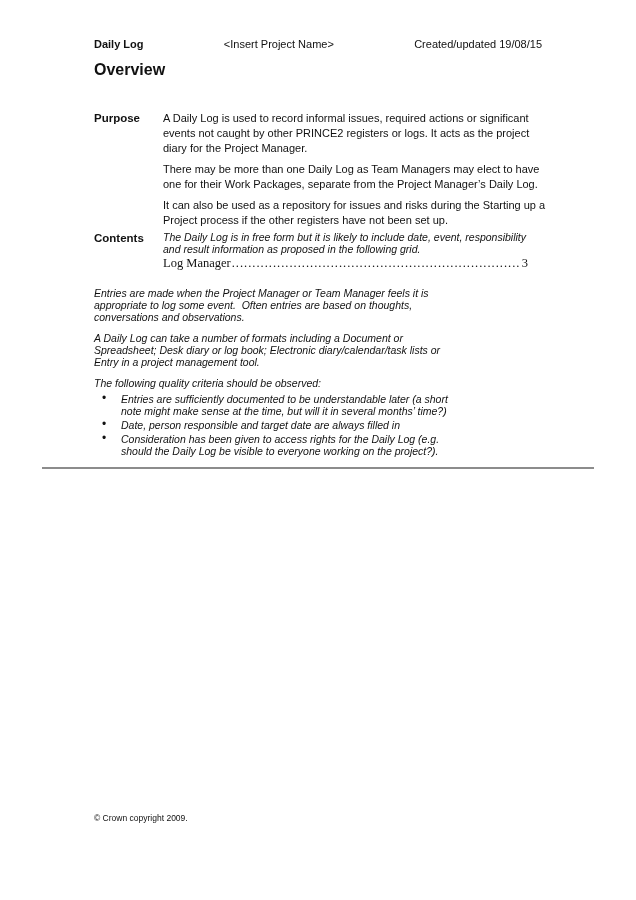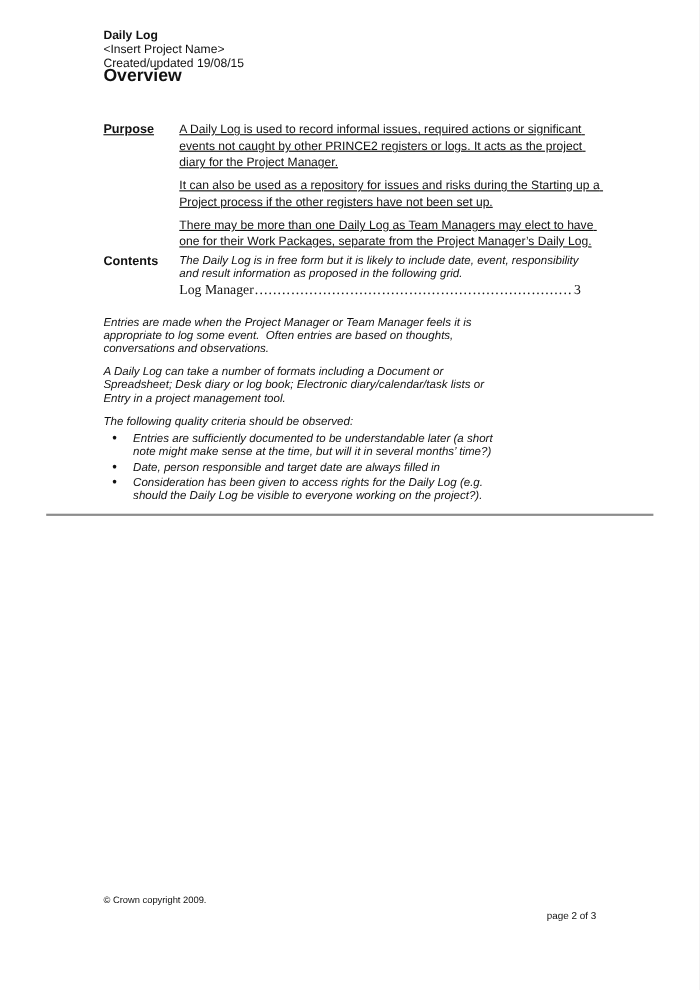--- a/index.html
+++ b/index.html
@@ -7,40 +7,40 @@
     position:relative;
     width:636px; height:900px;
     margin:0 auto;
     background:#ffffff;
     font-family:"Liberation Sans", sans-serif;
     color:#111111;
     overflow:hidden;
   }
   
   .header {
-    position:absolute; top:26px; left:94px; width:448px;
+    position:absolute; top:38px; left:94px; width:448px;
     display:flex; justify-content:space-between; align-items:baseline;
-    font-size:11px; line-height:13px;flex-direction:column;
+    font-size:11px; line-height:13px;
   }
   .header-title { font-weight:bold; }
   .header-project { }
   .header-date { }
   
   .overview-heading {
     position:absolute; top:60px; left:94px;
     font-size:16px; font-weight:bold; line-height:19px;
   }
   
   .section { position:absolute; left:94px; width:460px; display:flex; }
   .section-label {
     width:69px; flex:0 0 69px;
     font-weight:bold; font-size:11.5px; line-height:14px;
   }
   .section-body { flex:1; }
-  .sec-purpose  { top:111px;text-decoration:underline; }
+  .sec-purpose  { top:111px; }
   .sec-contents { top:231px; }
   .sec-advice   { top:287px; }
 
   .sec-purpose .section-body { width:379px; }
   .sec-purpose p {
     margin:0 0 6px 0;
     font-size:11px; line-height:15px;
     white-space:pre-wrap;
   }
   .italic-body p {
@@ -105,22 +105,22 @@
     <span class="header-project">&lt;Insert Project Name&gt;</span>
     <span class="header-date">Created/updated 19/08/15</span>
   </div>
 
   <div class="overview-heading">Overview</div>
 
   <div class="section sec-purpose">
     <div class="section-label">Purpose</div>
     <div class="section-body">
       <p>A Daily Log is used to record informal issues, required actions or significant events not caught by other PRINCE2 registers or logs. It acts as the project diary for the Project Manager.</p>
+      <p>There may be more than one Daily Log as Team Managers may elect to have one for their Work Packages, separate from the Project Manager’s Daily Log.</p>
       <p>It can also be used as a repository for issues and risks during the Starting up a Project process if the other registers have not been set up.</p>
-      <p>There may be more than one Daily Log as Team Managers may elect to have one for their Work Packages, separate from the Project Manager’s Daily Log.</p>
     </div>
   </div>
 
   <div class="section sec-contents">
     <div class="section-label">Contents</div>
     <div class="section-body italic-body">
       <p class="contents-intro">The Daily Log is in free form but it is likely to include date, event, responsibility and result information as proposed in the following grid.</p>
       <div class="toc-line">
         <span class="toc-title">Log Manager</span>
         <span class="toc-leader">......................................................................................................................................................</span>
@@ -148,16 +148,15 @@
           <span>Consideration has been given to access rights for the Daily Log (e.g. should the Daily Log be visible to everyone working on the project?).</span>
         </li>
       </ul>
     </div>
   </div>
 
   <div class="page-divider"></div>
 
   <div class="footer">
     <div>© Crown copyright 2009.</div>
-    <div class="footer-page">page 2 of 3</div>
   </div>
 
 </div>
 
 </body></html>

